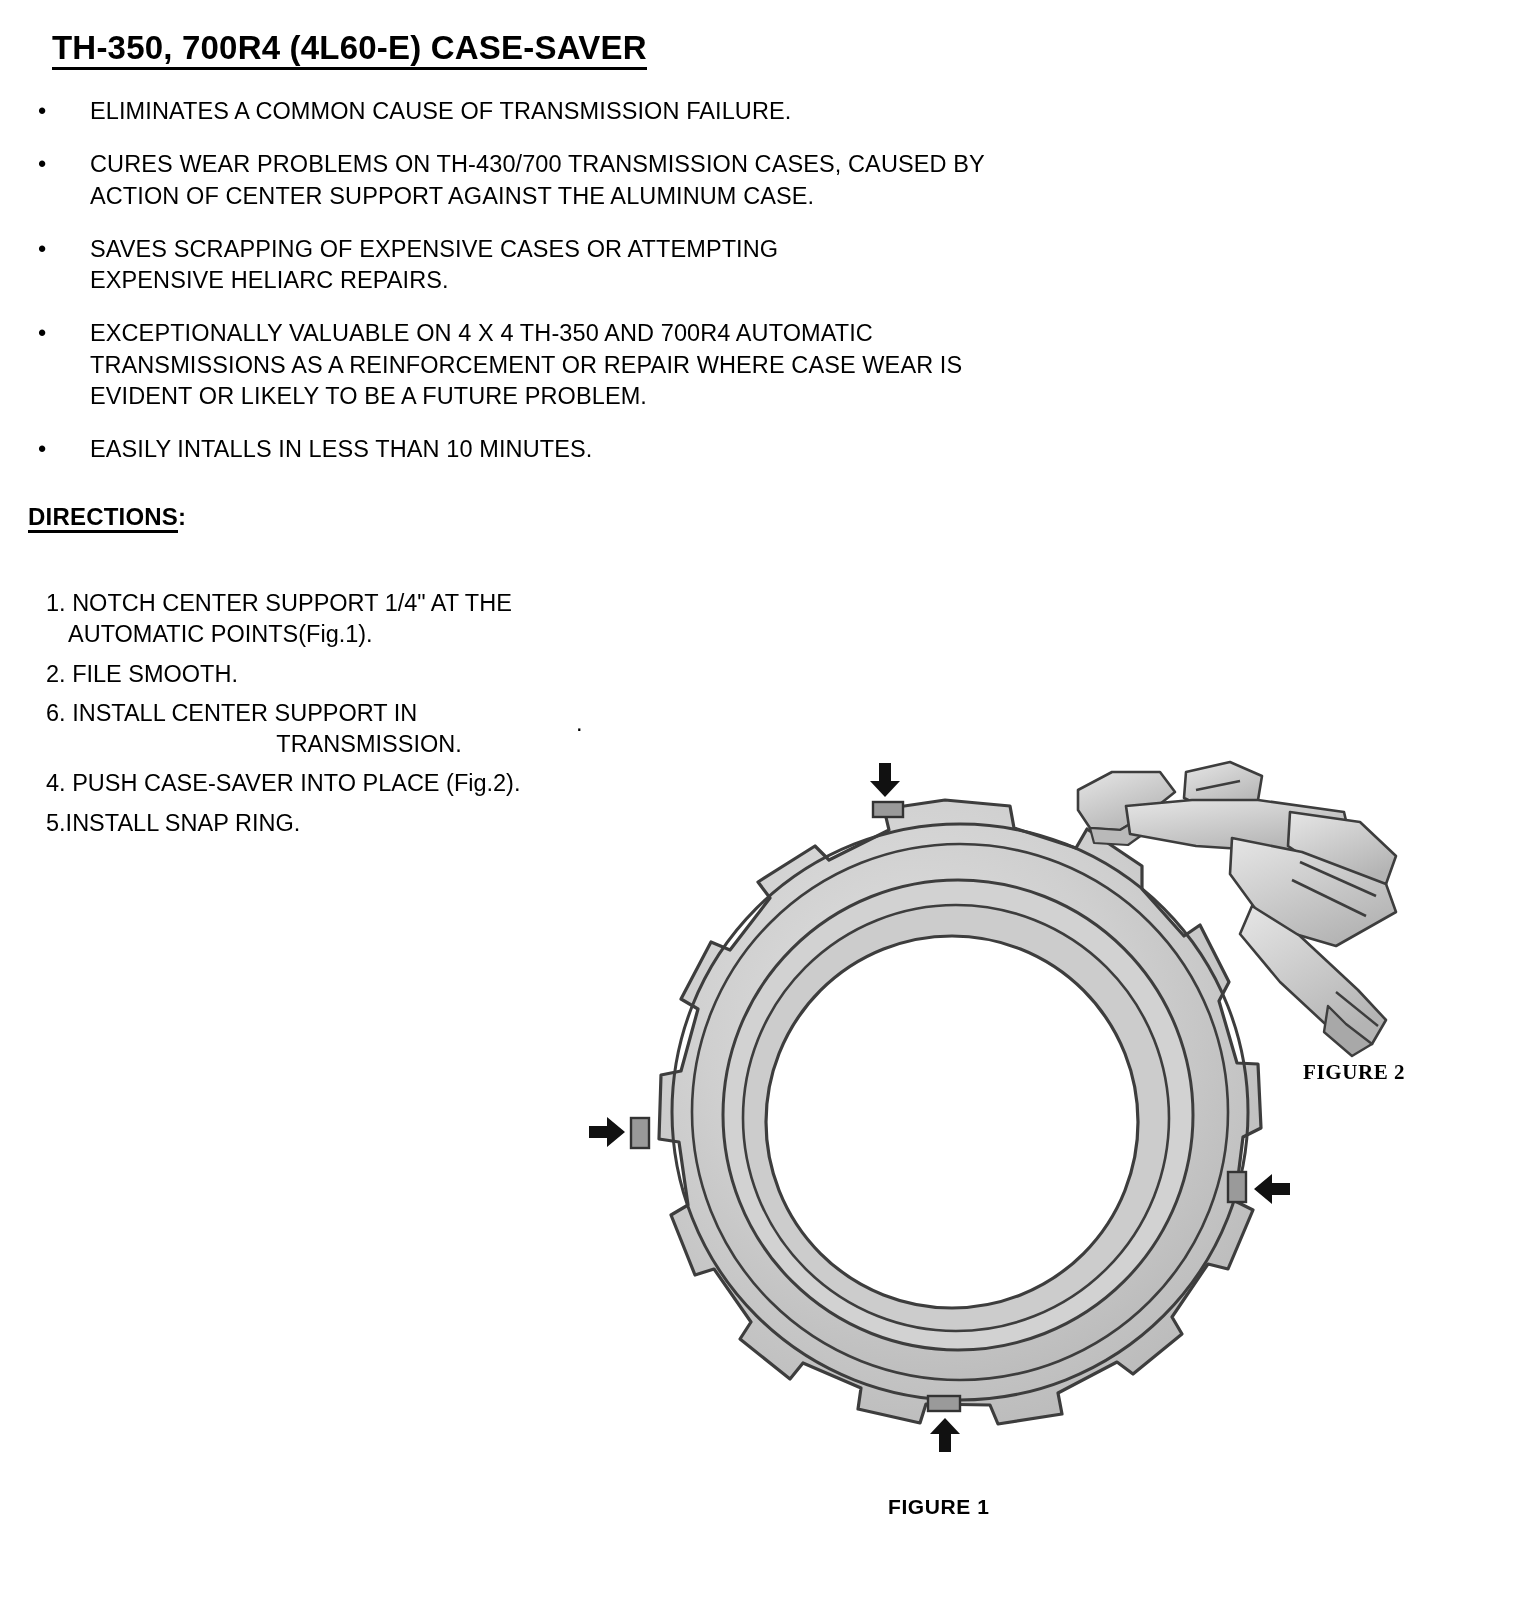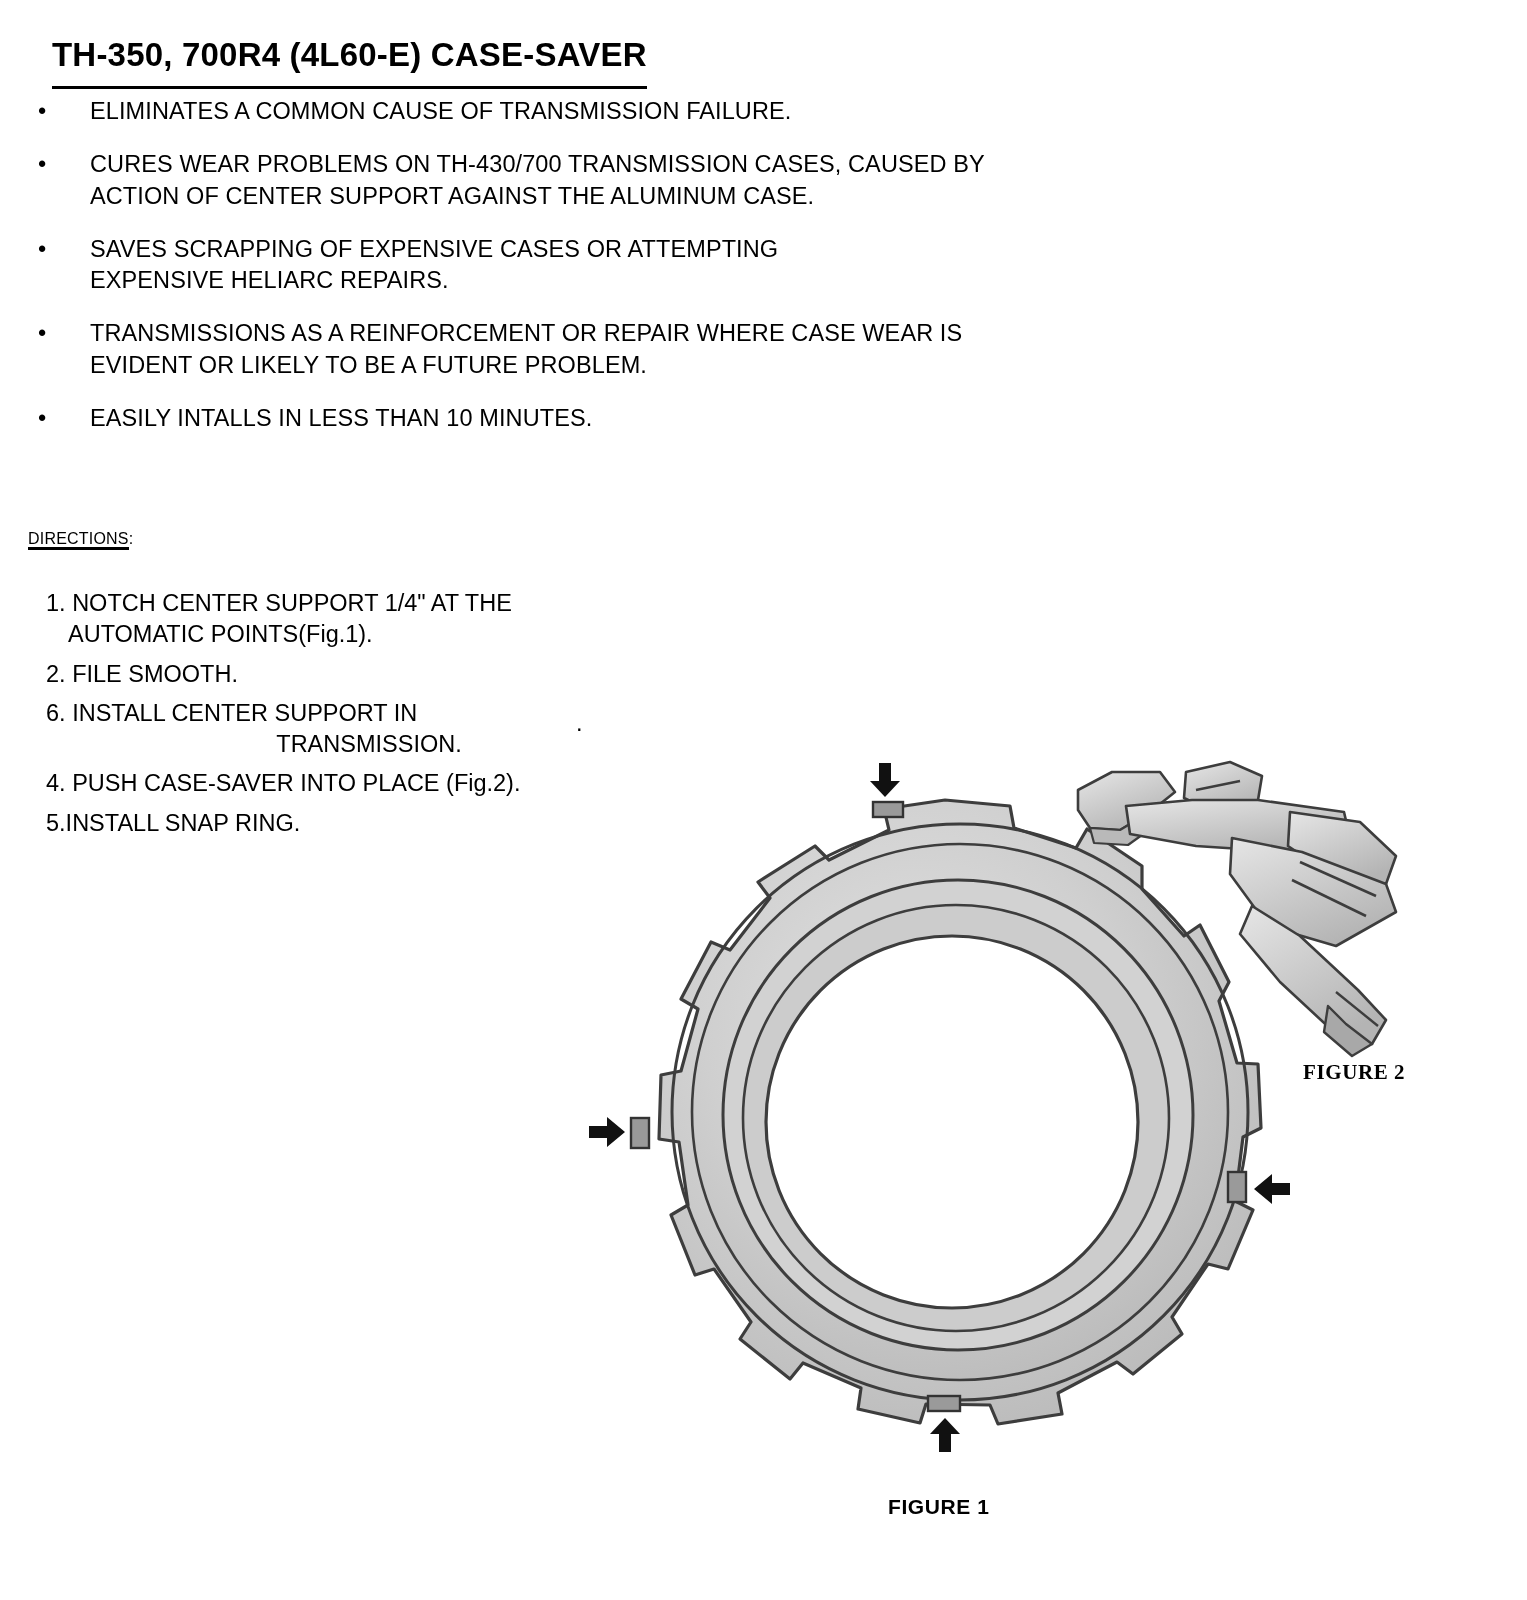--- a/index.html
+++ b/index.html
@@ -19,23 +19,22 @@
   
   .doc-title {
     position: absolute;
     left: 52px;
     top: 30px;
     font-size: 33px;
     font-weight: bold;
     letter-spacing: 0.2px;
     white-space: nowrap;
     border-bottom: 3px solid #000;
-    padding-bottom: 12px;
+    padding-bottom: 0;
     line-height: 1.12;
-    margin-top: 7px;
   }
 
   
   .features {
     position: absolute;
     left: 30px;
     top: 96px;
     width: 1120px;
   }
   .feature-item {
@@ -56,23 +55,23 @@
   .feature-line {
     display: block;
     white-space: nowrap;
     margin-left: 32px;
   }
 
   
   .directions-heading {
     position: absolute;
     left: 28px;
-    top: 530px;
-    font-size: 16px;
-    font-weight: normal;
+    top: 503px;
+    font-size: 24px;
+    font-weight: bold;
     letter-spacing: 0.2px;
   }
   .directions-heading .underlined {
     border-bottom: 3px solid #000;
     padding-bottom: 0px;
   }
 
   .steps {
     position: absolute;
     left: 0px;
@@ -147,20 +146,21 @@
   </div>
 
   <div class="feature-item">
     <span class="bullet">•</span>
     <span class="feature-line">SAVES SCRAPPING OF EXPENSIVE CASES OR ATTEMPTING</span>
     <span class="feature-line">EXPENSIVE HELIARC REPAIRS.</span>
   </div>
 
   <div class="feature-item">
     <span class="bullet">•</span>
+    <span class="feature-line">EXCEPTIONALLY VALUABLE ON 4 X 4 TH-350 AND 700R4 AUTOMATIC</span>
     <span class="feature-line">TRANSMISSIONS AS A REINFORCEMENT OR REPAIR WHERE CASE WEAR IS</span>
     <span class="feature-line">EVIDENT OR LIKELY TO BE A FUTURE PROBLEM.</span>
   </div>
 
   <div class="feature-item">
     <span class="bullet">•</span>
     <span class="feature-line">EASILY INTALLS IN LESS THAN 10 MINUTES.</span>
   </div>
 
 </div>

